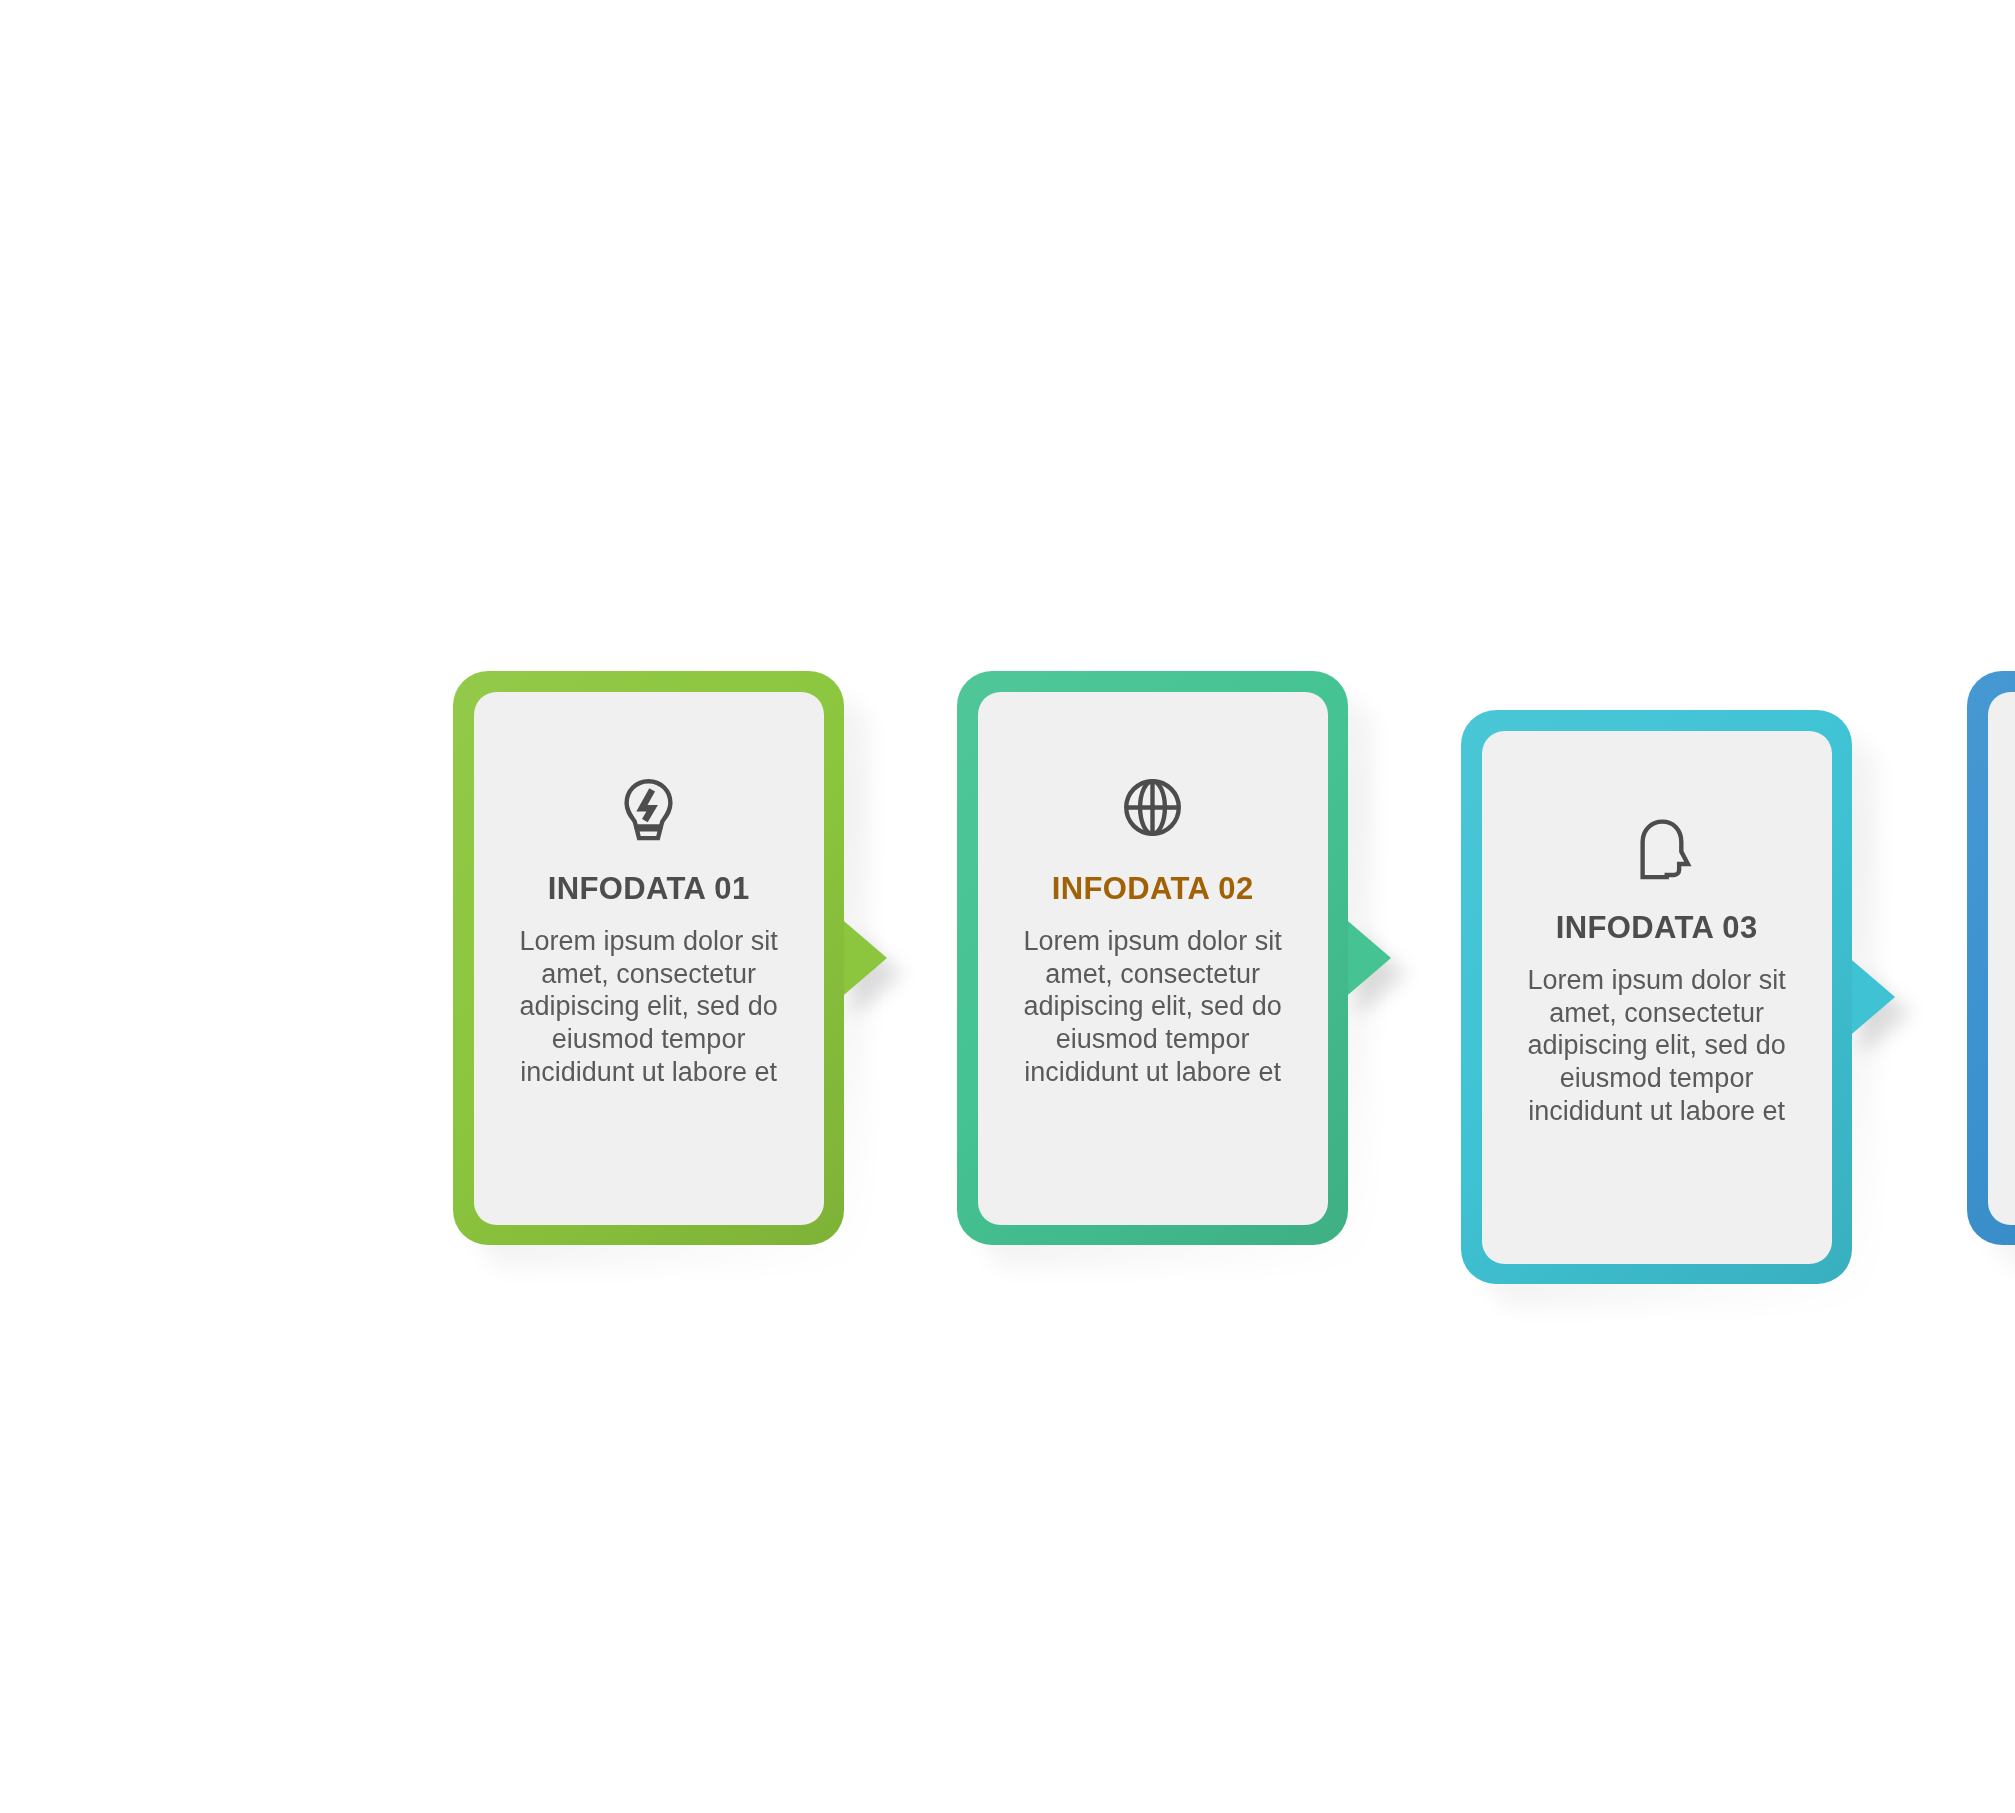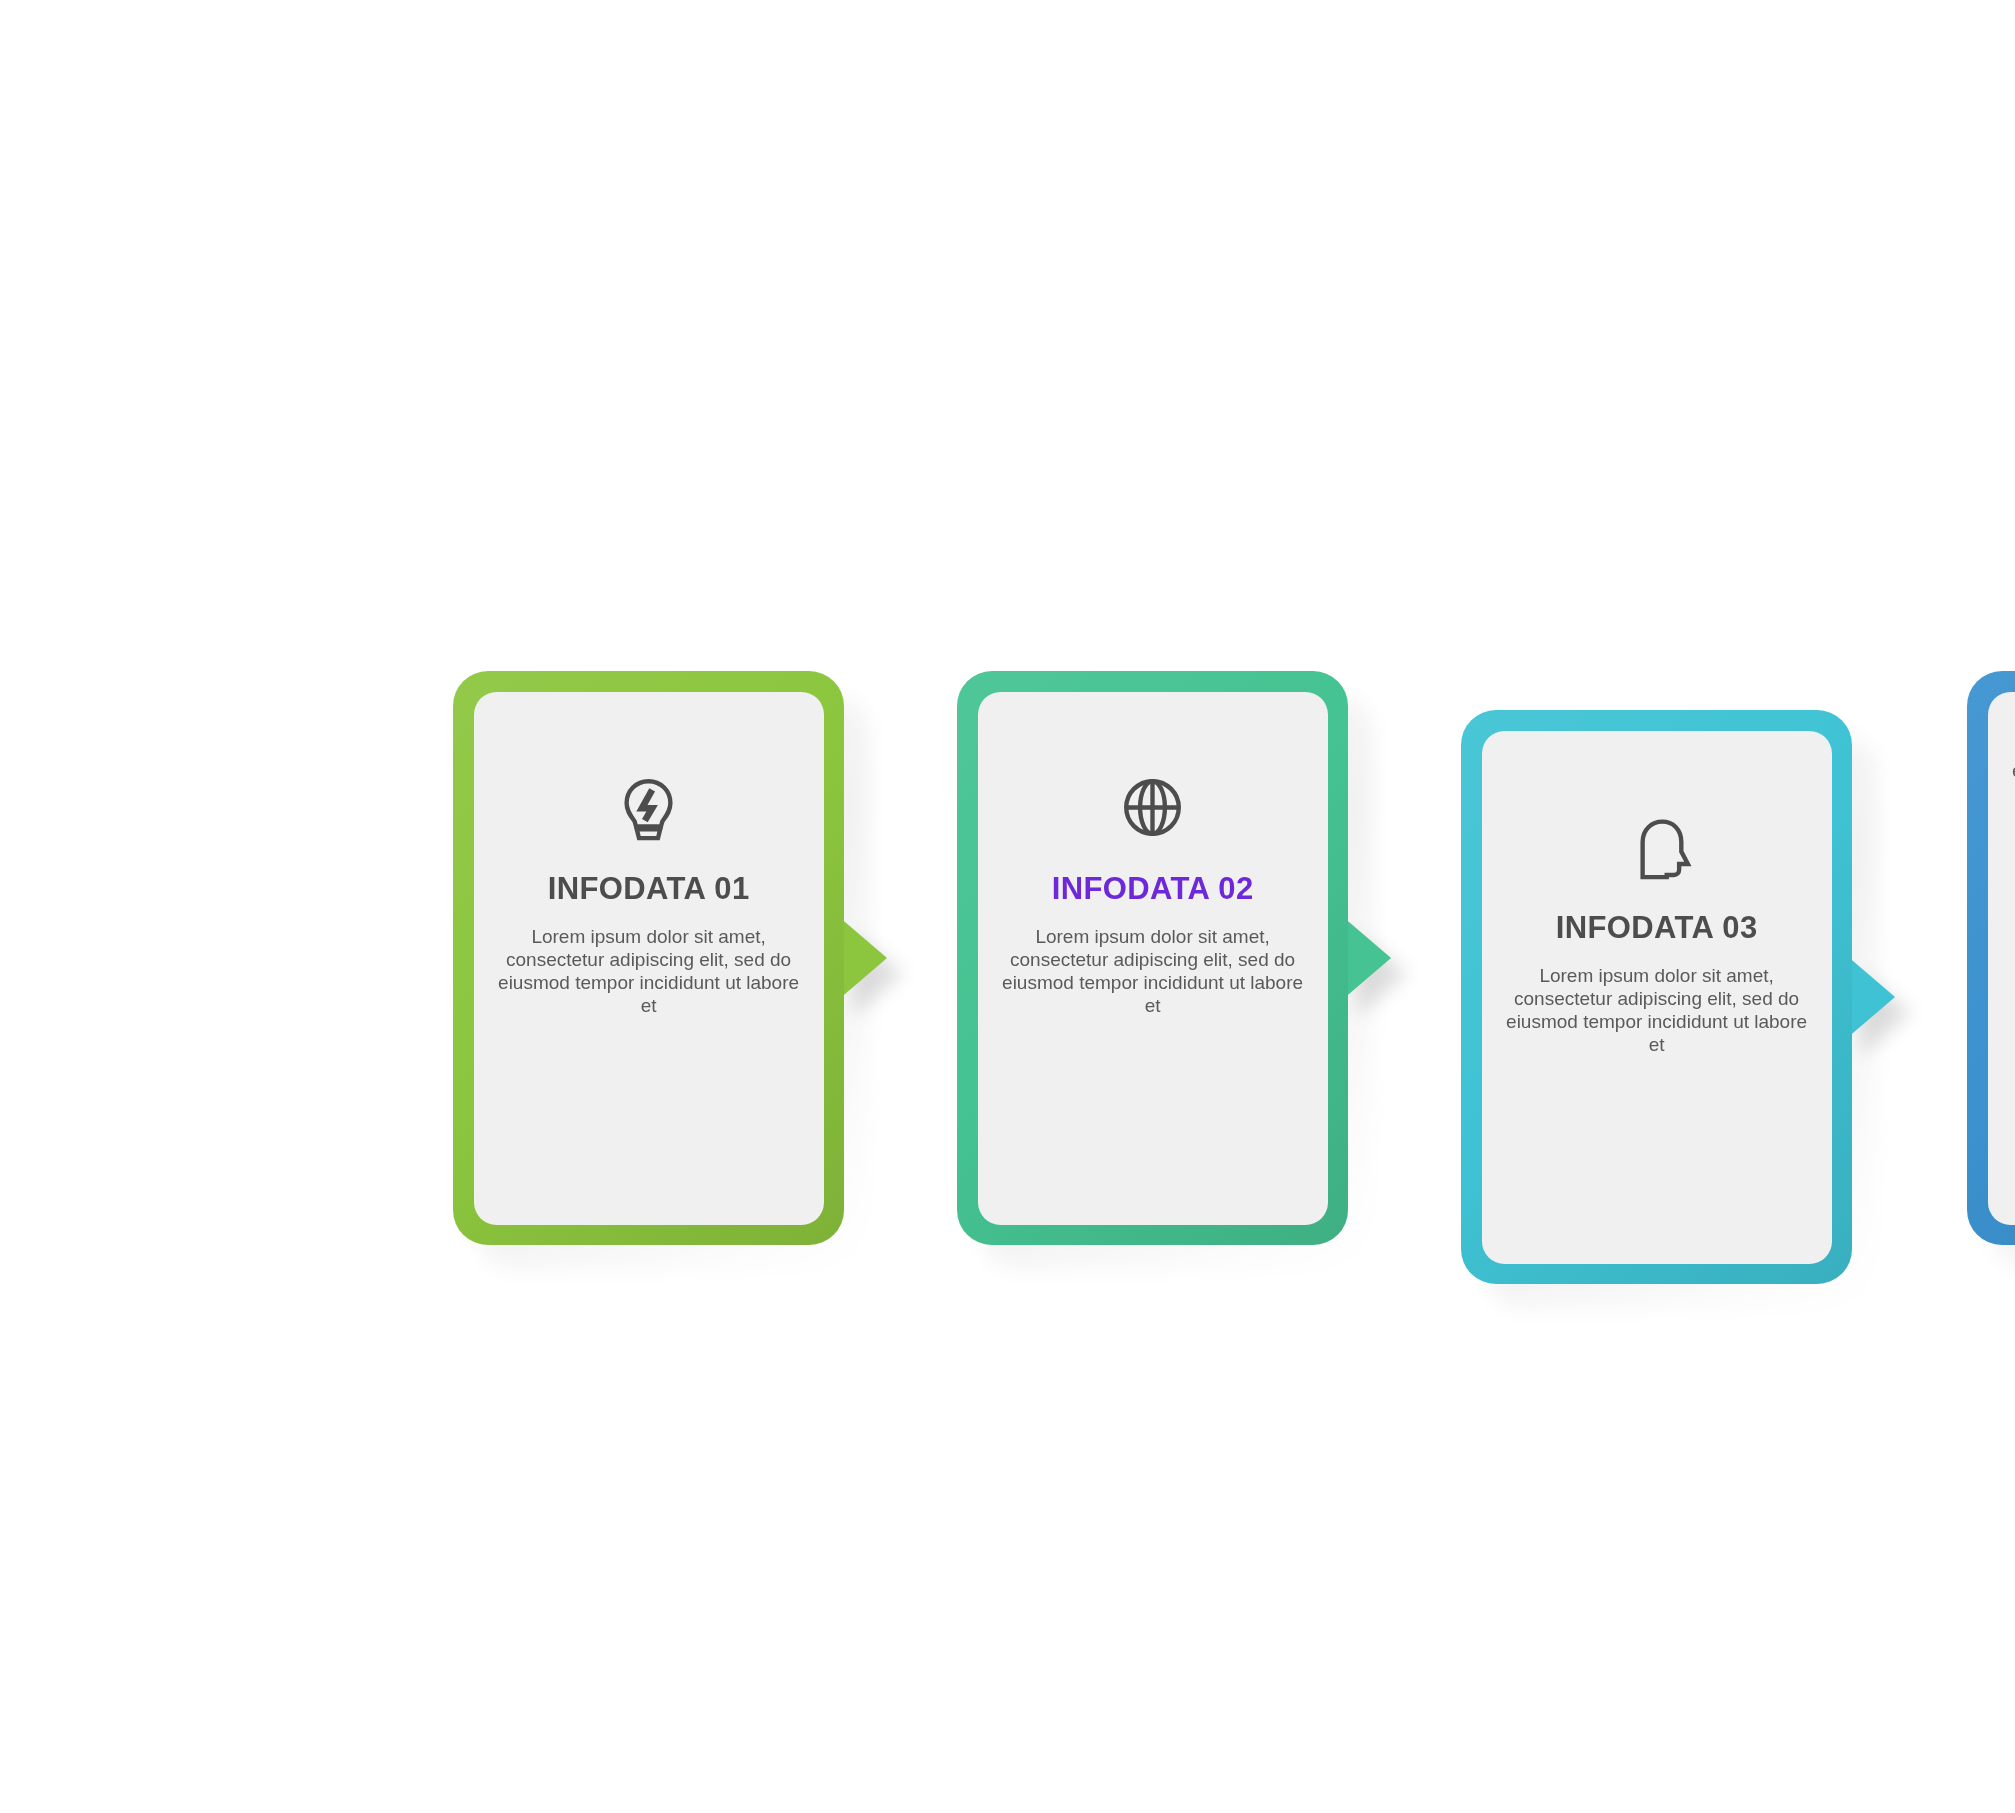--- a/index.html
+++ b/index.html
@@ -96,21 +96,21 @@
     color:#4d4d4d;
     letter-spacing:0.4px;
     text-align:center;
     line-height:1;
     white-space:nowrap;
   }
 
   .card-body{
     margin-top:21px;
     width:306px;
-    font-size:19px;
+    font-size:27px;
     line-height:1.22;
     color:#5a5a5a;
     text-align:center;
   }
 </style>
 </head>
 <body style="background: rgb(255, 255, 255);">
 
 <div id="stage">
 
@@ -143,21 +143,21 @@
     </div>
     <div class="inner" style="background: rgb(240, 240, 240);">
       <div class="icon-wrap">
         <svg viewBox="0 0 100 100" fill="none" stroke="#4d4d4d" stroke-width="6">
           <circle cx="50" cy="50" r="36"></circle>
           <line x1="50" y1="14" x2="50" y2="86"></line>
           <line x1="14" y1="50" x2="86" y2="50"></line>
           <ellipse cx="50" cy="50" rx="17" ry="36"></ellipse>
         </svg>
       </div>
-      <div class="card-title" style="color: #6d28d9;">INFODATA 02</div>
+      <div class="card-title" style="color: #a16207;">INFODATA 02</div>
       <div class="card-body" style="color: rgb(90, 90, 90);">Lorem ipsum dolor sit amet, consectetur adipiscing elit, sed do eiusmod tempor incididunt ut labore et</div>
     </div>
   </div>
 
   <div class="card" id="card-2" style="left:1461px;margin-top:39px;">
     <div class="shadow"></div>
     <div class="arrow-shadow"></div>
     <div class="arrow" style="border-left-color: rgb(63, 195, 212);"></div>
     <div class="frame" style="background: rgb(63, 195, 212);">
       <div class="frame-shade"></div>

